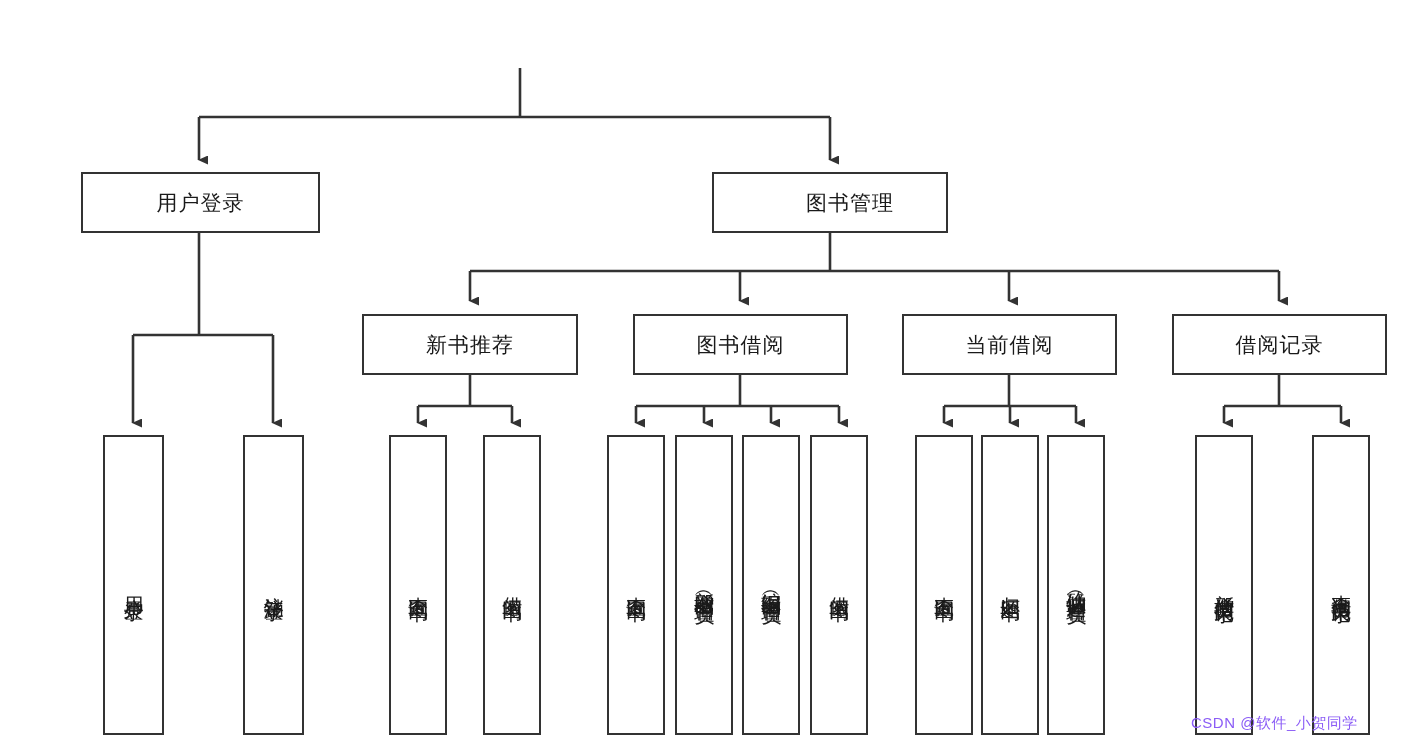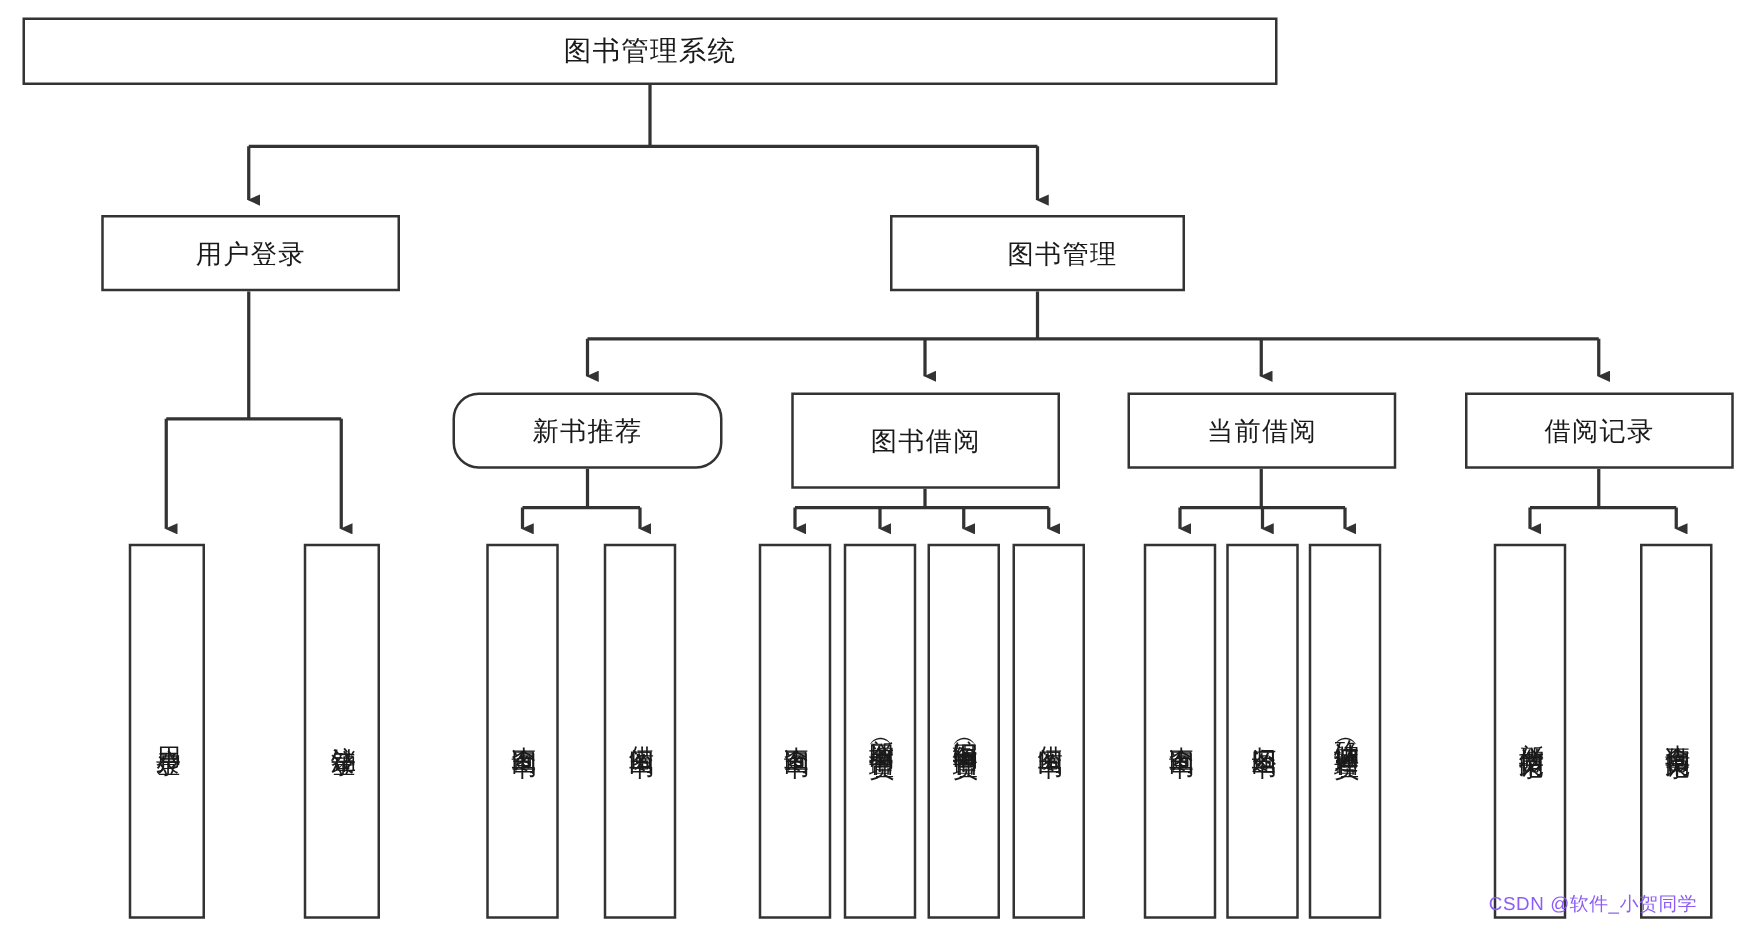--- a/index.html
+++ b/index.html
@@ -113,35 +113,32 @@
       <path d="M1010,406 L1010,423" marker-end="url(#arrowhead)"></path>
       <path d="M1076,406 L1076,423" marker-end="url(#arrowhead)"></path>
 
       <path d="M1279,375 L1279,406"></path>
       <path d="M1224,406 L1341,406"></path>
       <path d="M1224,406 L1224,423" marker-end="url(#arrowhead)"></path>
       <path d="M1341,406 L1341,423" marker-end="url(#arrowhead)"></path>
     </g>
   </svg>
 
-  <div class="node node-h node-root" style="left:18px; top:14px; width:1004px; height:54px;">
-    <span>图书管理系统</span>
-  </div>
 
   <div class="node node-h" style="left:81px; top:172px; width:239px; height:61px;">
     <span>用户登录</span>
   </div>
   <div class="node node-h" style="left:712px; top:172px; width:236px; height:61px;padding-left:40px;">
     <span>图书管理</span>
   </div>
 
-  <div class="node node-h" style="left:362px; top:314px; width:216px; height:61px;border-radius:21px;">
+  <div class="node node-h" style="left:362px; top:314px; width:216px; height:61px;">
     <span>新书推荐</span>
   </div>
-  <div class="node node-h" style="left:633px; top:314px; width:215px; height:77px;">
+  <div class="node node-h" style="left:633px; top:314px; width:215px; height:61px;">
     <span>图书借阅</span>
   </div>
   <div class="node node-h" style="left:1172px; top:314px; width:215px; height:61px;">
     <span>借阅记录</span>
   </div>
   <div class="node node-h" style="left:902px; top:314px; width:215px; height:61px;">
     <span>当前借阅</span>
   </div>
 
   <div class="node node-v" style="left:103px; top:435px; width:61px; height:300px;">

